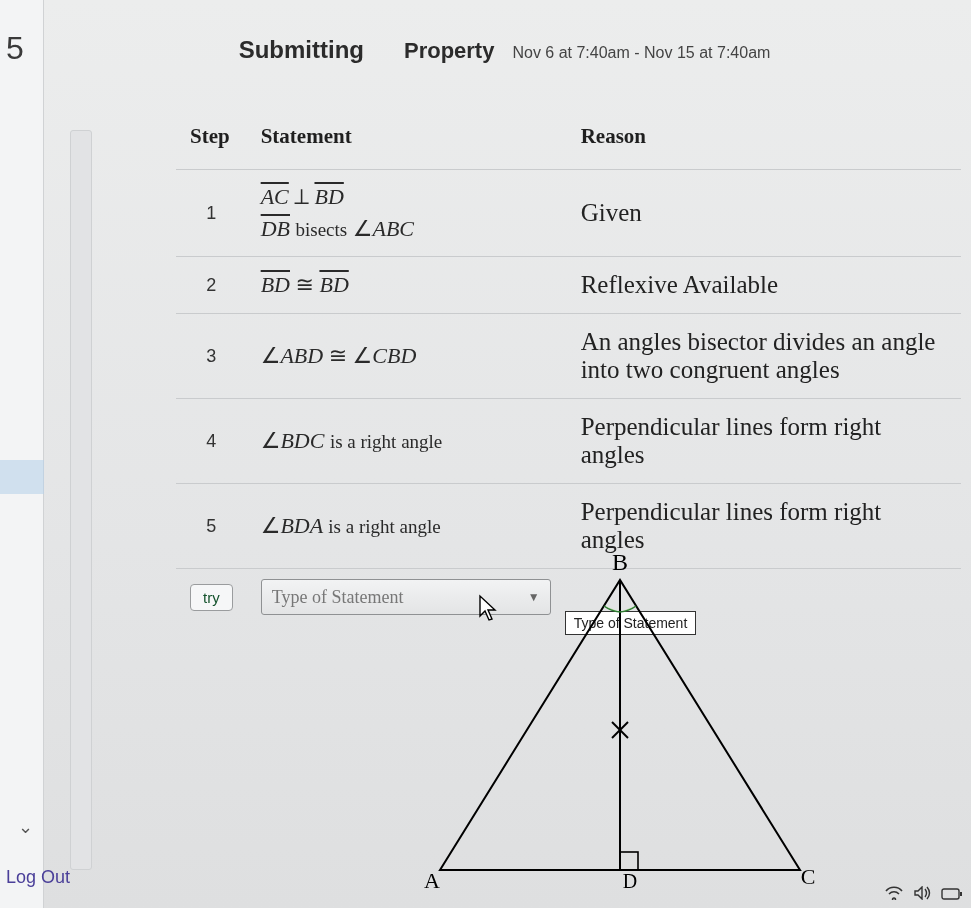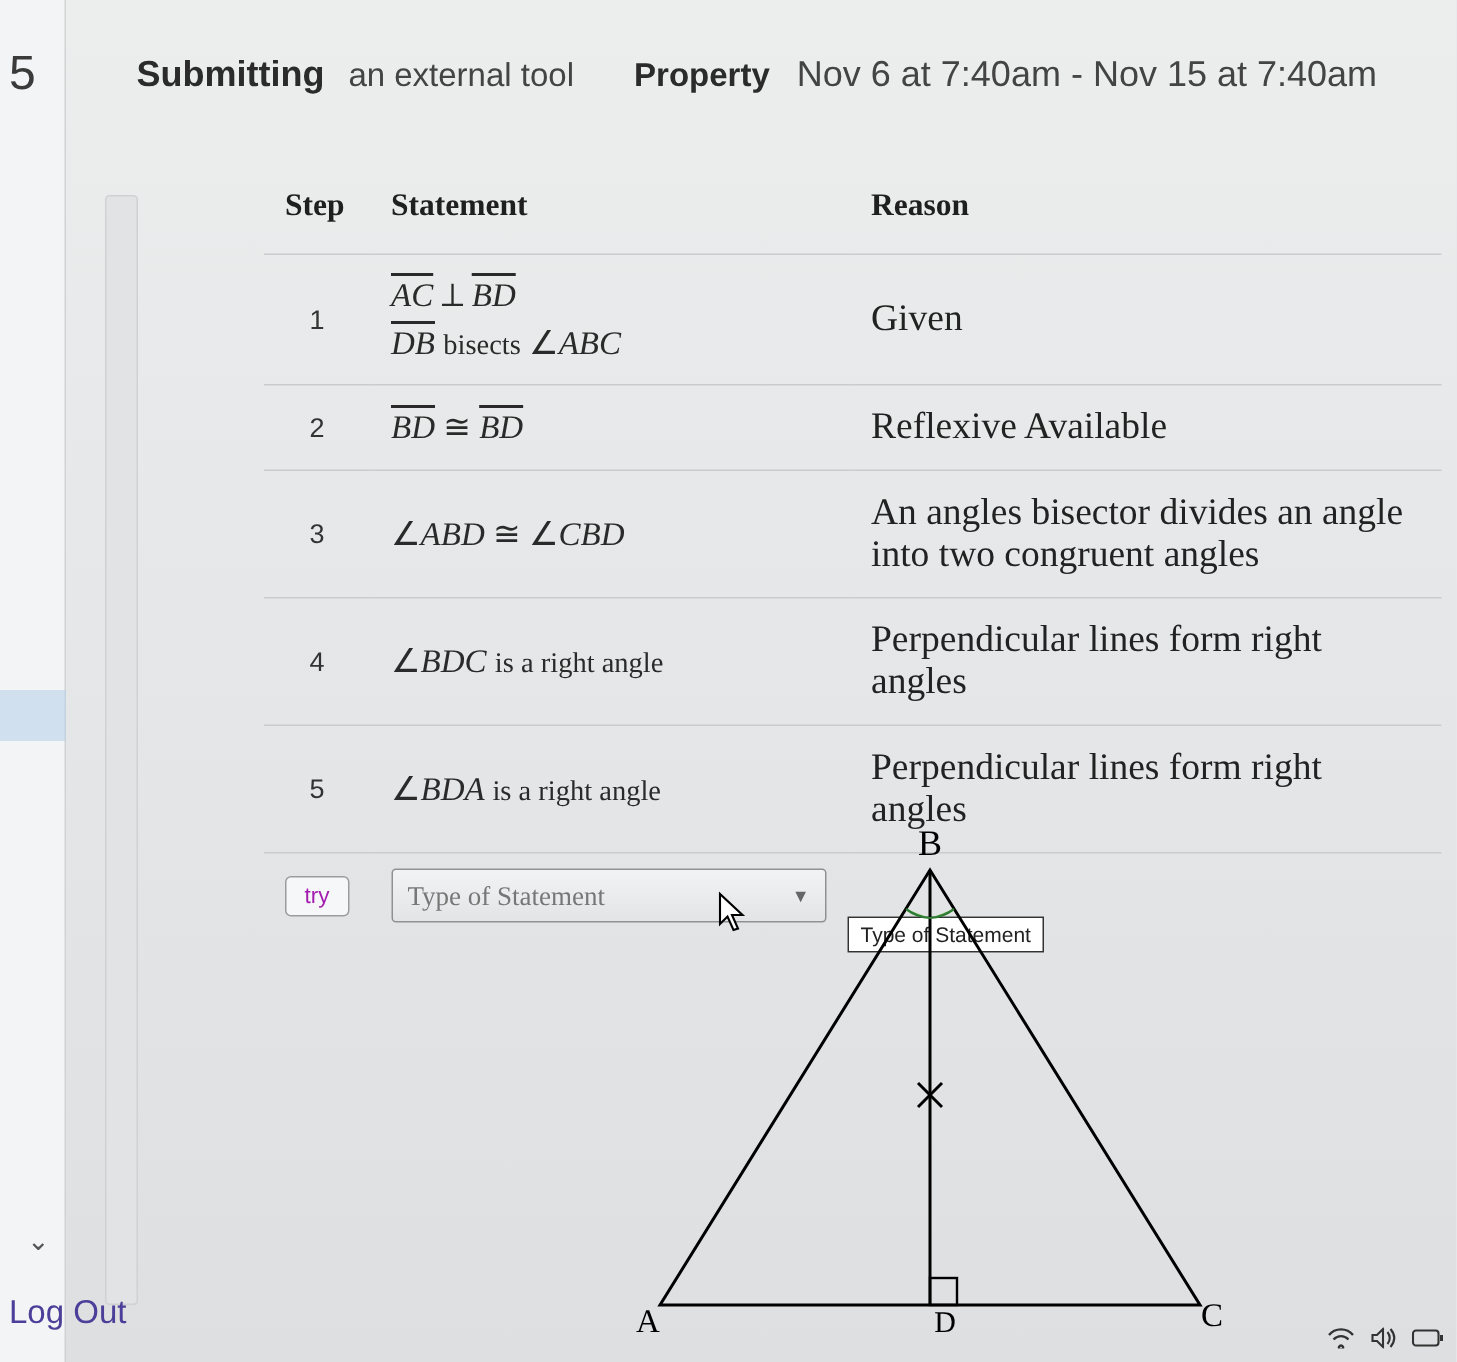--- a/index.html
+++ b/index.html
@@ -28,21 +28,21 @@
   }
   .header {
     position: absolute; left: 58px; top: 36px; right: 20px;
     display: flex; align-items: baseline; gap: 10px;
     font-family: Arial, Helvetica, sans-serif;
     justify-content: center;
   }
   .header .h1 { font-size: 24px; font-weight: 700; color: #2b2b2b;}
   .header .h2 { font-size: 22px; color: #444; margin-left:6px;}
   .header .h3 { font-size: 22px; font-weight: 700; color: #2b2b2b; margin-left: 30px;}
-  .header .h4 { font-size: 24px; color: #444; margin-left:8px;}
+  .header .h4 { font-size: 16px; color: #444; margin-left:8px;}
   
   .content {
     position: absolute; left: 176px; top: 116px; right: 10px;
   }
   .scroll-track {
     position:absolute; left:70px; top:130px; width:22px; height:740px;
     background:#e2e3e5; border:1px solid #cfd1d3; border-radius:3px;
   }
   .proof-table {
     width: 100%;
@@ -69,21 +69,21 @@
   }
   .math { font-family: 'Times New Roman', serif; font-style: italic; font-size:22px;}
   .math .op { font-style: normal; }
   .seg { text-decoration: overline; font-style: italic; }
   .upright { font-style: normal; }
   .small-note { font-style: normal; font-size:19px;}
   
   .try-row td { border-top:1px solid #c9cbcd; padding:10px 14px;}
   .try-btn {
     display:inline-block; padding:4px 12px; border:1px solid #9a9c9e;
-    border-radius:4px; background:#f6f7f8; font-size:15px; color:#a21caf;
+    border-radius:4px; background:#f6f7f8; font-size:15px; color:#14532d;
     font-family: Arial, sans-serif;
   }
   .dropdown {
     display:inline-flex; align-items:center; justify-content:space-between;
     width: 290px; height:36px; padding:0 10px;
     border:1px solid #8f9193; border-radius:3px;
     background: linear-gradient(#f2f3f4,#e3e4e5);
     color:#777; font-size:18px; font-family: Georgia, serif;
     position:relative;
   }
@@ -101,42 +101,41 @@
 
   .figure {
     position:absolute; left:380px; top:540px; width:480px; height:350px;
   }
   .chevron {
     position:absolute; left:18px; bottom:70px; color:#555; font-size:18px;
     font-family: Arial, sans-serif;
   }
   .logout {
     position:absolute; left:6px; bottom:20px; color:#4a3f99;
-    font-size:22px; font-family: Arial, sans-serif;
+    font-size:18px; font-family: Arial, sans-serif;
   }
   .grey-chip {
     position:absolute; left:0; top:460px; width:44px; height:34px;
     background:#b9d2ea; opacity:.6;
   }
   .statusbar {
     position:absolute; right:8px; bottom:4px; display:flex; gap:10px;
     color:#3a3a3a; font-size:16px;
   }
 </style>
 </head>
 <body>
 
 <div class="page">
   <div class="left-gutter"></div>
   <div class="q-number">5</div>
   <div class="grey-chip"></div>
 
   <div class="header">
     <span class="h1">Submitting</span>
-    <span class="h2">an external tool</span>
     <span class="h3">Property</span>
     <span class="h4">Nov 6 at 7:40am - Nov 15 at 7:40am</span>
   </div>
 
   <div class="scroll-track"></div>
 
   <div class="content">
     <table class="proof-table">
       <thead>
         <tr>

